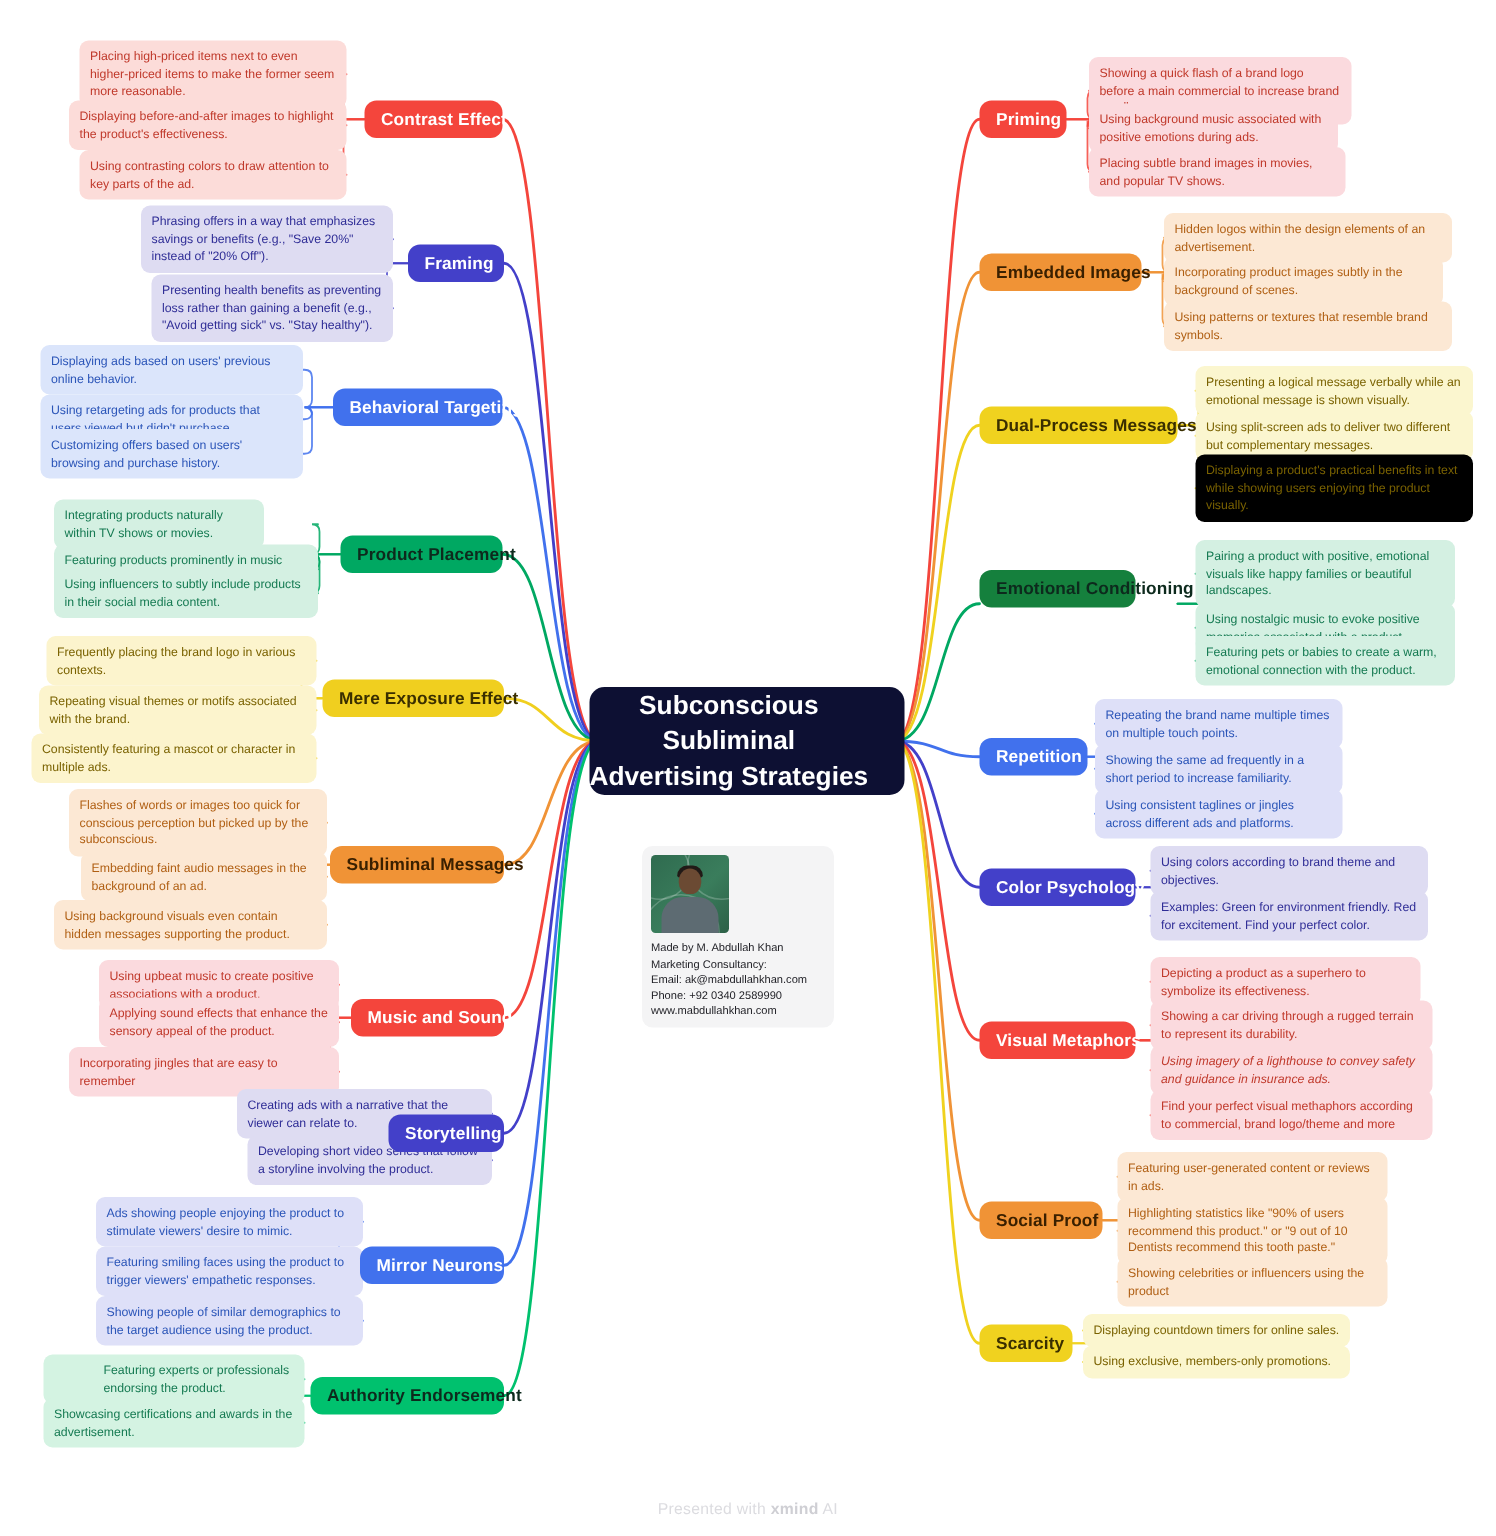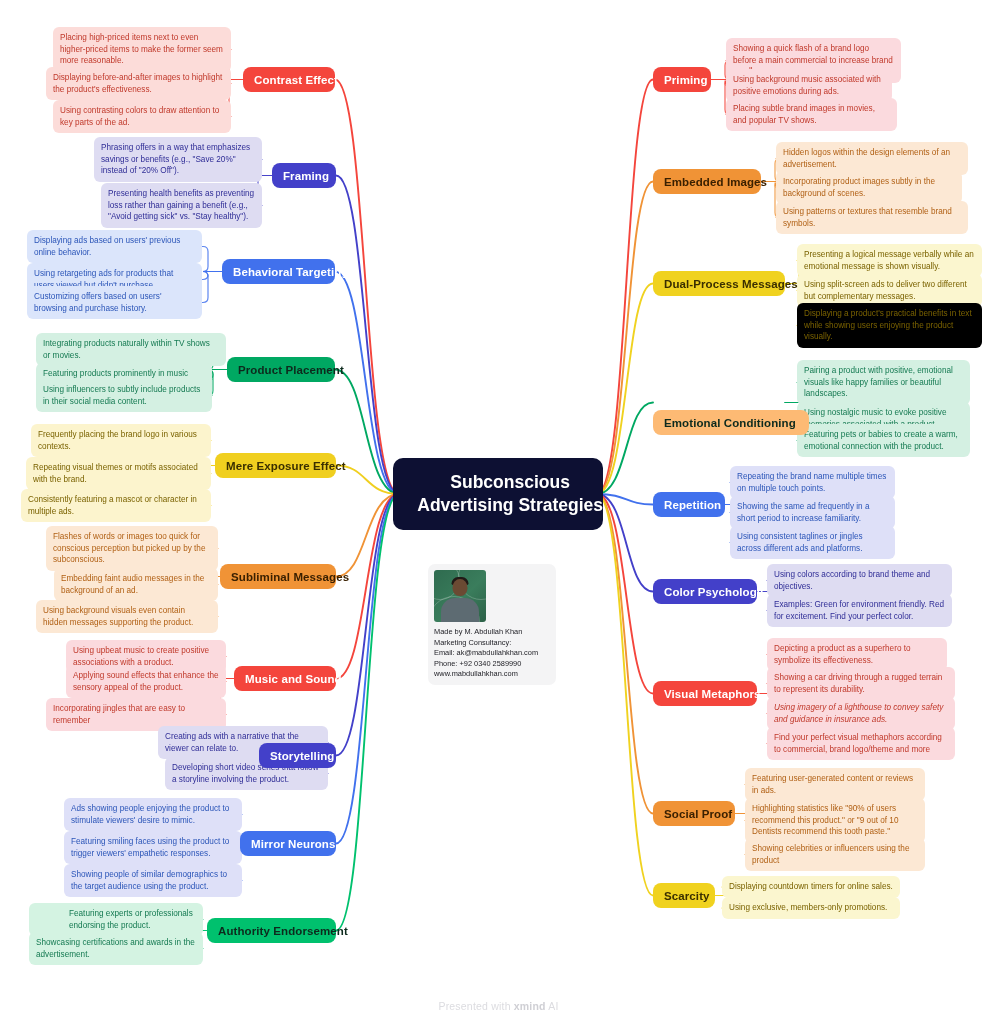--- a/index.html
+++ b/index.html
@@ -34,21 +34,21 @@
     font-size: 8.2px;
     line-height: 1.42;
     padding: 5px 7px;
     z-index: 4;
   }
   .root {
     position: absolute;
     background: #0d1033;
     color: #ffffff;
     border-radius: 10px;
-    display: flex; align-items: center; justify-content: flex-end;
+    display: flex; align-items: center; justify-content: flex-start;
     text-align: center;
     font-weight: bold;
     font-size: 17.5px;
     line-height: 1.32;
     z-index: 10;
     left: 393px; top: 458px; width: 210px; height: 72px;
   }
   .card {
     position: absolute;
     left: 428px; top: 564px; width: 128px; height: 121px;
@@ -161,20 +161,21 @@
       <path d="M 735 813.5 L 754 813.5 Q 749 813.5 749 818.5 L 749 815.5 Q 749 820.5 754 820.5 L 745 820.5" fill="none" stroke="#f09336" stroke-width="1.2" stroke-linecap="round" opacity="0.85"></path>
       <path d="M 735 813.5 L 754 813.5 Q 749 813.5 749 818.5 L 749 849.5 Q 749 854.5 754 854.5 L 745 854.5" fill="none" stroke="#f09336" stroke-width="1.2" stroke-linecap="round" opacity="0.85"></path>
       <path d="M 597 494 C 627.8 494 625 895.5 653 895.5" fill="none" stroke="#f0d21f" stroke-width="1.9" stroke-linecap="round"></path>
       <path d="M 715 895.5 L 734 895.5 Q 729 895.5 729 890.5 L 729 892 Q 729 887 734 887 L 722 887" fill="none" stroke="#f0d21f" stroke-width="1.2" stroke-linecap="round" opacity="0.85"></path>
       <path d="M 715 895.5 L 734 895.5 Q 729 895.5 729 900.5 L 729 903 Q 729 908 734 908 L 722 908" fill="none" stroke="#f0d21f" stroke-width="1.2" stroke-linecap="round" opacity="0.85"></path>
     </svg>
 
   <div class="root">
     <div id="root-title">
         <div>Subconscious</div>
+        <div>Subliminal</div>
         <div>Advertising Strategies</div>
       </div>
   </div>
 
   <div class="card">
     <div class="photo">
       <div class="arc" style="left:-14px;top:-10px;width:40px;height:40px;"></div>
       <div class="arc" style="left:24px;top:-16px;width:46px;height:46px;"></div>
       <div class="arc" style="left:-6px;top:26px;width:52px;height:52px;"></div>
       <div class="hair"></div>
@@ -206,21 +207,21 @@
     <div class="leaf" style="left: 101px; top: 183px; width: 161px; background: rgb(222, 220, 242); color: rgb(47, 45, 150);"><span>Presenting health benefits as preventing loss rather than gaining a benefit (e.g., "Avoid getting sick" vs. "Stay healthy").</span></div>
     <div class="node" style="left: 222px; top: 259px; width: 113px; background: rgb(65, 113, 237); color: rgb(255, 255, 255);">
       <span>Behavioral Targeting</span>
     </div>
     <div class="leaf" style="left: 27px; top: 230px; width: 175px; background: rgb(219, 229, 251); color: rgb(43, 85, 184);"><span>Displaying ads based on users' previous online behavior.</span></div>
     <div class="leaf" style="left: 27px; top: 263px; width: 175px; background: rgb(219, 229, 251); color: rgb(43, 85, 184);"><span>Using retargeting ads for products that users viewed but didn't purchase.</span></div>
     <div class="leaf" style="left: 27px; top: 286px; width: 175px; background: rgb(219, 229, 251); color: rgb(43, 85, 184);"><span>Customizing offers based on users' browsing and purchase history.</span></div>
     <div class="node" style="left: 227px; top: 357px; width: 108px; background: rgb(0, 168, 98); color: rgb(13, 42, 29);">
       <span>Product Placement</span>
     </div>
-    <div class="leaf" style="left: 36px; top: 333px; width: 190px; background: rgb(212, 240, 226); color: rgb(21, 122, 82);"><span>Integrating products naturally within TV shows or movies.</span></div>
+    <div class="leaf" style="left: 36px; top: 333px; width: 140px; background: rgb(212, 240, 226); color: rgb(21, 122, 82);"><span>Integrating products naturally within TV shows or movies.</span></div>
     <div class="leaf" style="left: 36px; top: 363px; width: 176px; background: rgb(212, 240, 226); color: rgb(21, 122, 82);"><span>Featuring products prominently in music videos.</span></div>
     <div class="leaf" style="left: 36px; top: 379px; width: 176px; background: rgb(212, 240, 226); color: rgb(21, 122, 82);"><span>Using influencers to subtly include products in their social media content.</span></div>
     <div class="node" style="left: 215px; top: 453px; width: 121px; background: rgb(240, 207, 31); color: rgb(58, 47, 0);">
       <span>Mere Exposure Effect</span>
     </div>
     <div class="leaf" style="left: 31px; top: 424px; width: 180px; background: rgb(252, 244, 205); color: rgb(122, 98, 0);"><span>Frequently placing the brand logo in various contexts.</span></div>
     <div class="leaf" style="left: 26px; top: 457px; width: 185px; background: rgb(252, 244, 205); color: rgb(122, 98, 0);"><span>Repeating visual themes or motifs associated with the brand.</span></div>
     <div class="leaf" style="left: 21px; top: 489px; width: 190px; background: rgb(252, 244, 205); color: rgb(122, 98, 0);"><span>Consistently featuring a mascot or character in multiple ads.</span></div>
     <div class="node" style="left: 220px; top: 564px; width: 116px; background: rgb(240, 147, 54); color: rgb(58, 32, 0);">
       <span>Subliminal Messages</span>
@@ -261,21 +262,21 @@
     </div>
     <div class="leaf" style="left: 776px; top: 142px; width: 192px; background: rgb(252, 232, 212); color: rgb(176, 95, 19);"><span>Hidden logos within the design elements of an advertisement.</span></div>
     <div class="leaf" style="left: 776px; top: 171px; width: 186px; background: rgb(252, 232, 212); color: rgb(176, 95, 19);"><span>Incorporating product images subtly in the background of scenes.</span></div>
     <div class="leaf" style="left: 776px; top: 201px; width: 192px; background: rgb(252, 232, 212); color: rgb(176, 95, 19);"><span>Using patterns or textures that resemble brand symbols.</span></div>
     <div class="node" style="left: 653px; top: 271px; width: 132px; background: rgb(240, 210, 31); color: rgb(58, 47, 0);">
       <span>Dual-Process Messages</span>
     </div>
     <div class="leaf" style="left: 797px; top: 244px; width: 185px; background: rgb(251, 246, 207); color: rgb(122, 98, 0);"><span>Presenting a logical message verbally while an emotional message is shown visually.</span></div>
     <div class="leaf" style="left: 797px; top: 274px; width: 185px; background: rgb(251, 246, 207); color: rgb(122, 98, 0);"><span>Using split-screen ads to deliver two different but complementary messages.</span></div>
     <div class="leaf" style="left: 797px; top: 303px; width: 185px; background: #000000; color: rgb(122, 98, 0);"><span>Displaying a product's practical benefits in text while showing users enjoying the product visually.</span></div>
-    <div class="node" style="left: 653px; top: 410px; width: 156px; background: #fdba74; color: rgb(13, 42, 29);">
+    <div class="node" style="left: 653px; top: 380px; width: 104px; background: #15803d; color: rgb(13, 42, 29);">
       <span>Emotional Conditioning</span>
     </div>
     <div class="leaf" style="left: 797px; top: 360px; width: 173px; background: rgb(212, 240, 226); color: rgb(21, 122, 82);"><span>Pairing a product with positive, emotional visuals like happy families or beautiful landscapes.</span></div>
     <div class="leaf" style="left: 797px; top: 402px; width: 173px; background: rgb(212, 240, 226); color: rgb(21, 122, 82);"><span>Using nostalgic music to evoke positive memories associated with a product.</span></div>
     <div class="leaf" style="left: 797px; top: 424px; width: 173px; background: rgb(212, 240, 226); color: rgb(21, 122, 82);"><span>Featuring pets or babies to create a warm, emotional connection with the product.</span></div>
     <div class="node" style="left: 653px; top: 492px; width: 72px; background: rgb(65, 113, 237); color: rgb(255, 255, 255);">
       <span>Repetition</span>
     </div>
     <div class="leaf" style="left: 730px; top: 466px; width: 165px; background: rgb(222, 224, 248); color: rgb(43, 85, 184);"><span>Repeating the brand name multiple times on multiple touch points.</span></div>
     <div class="leaf" style="left: 730px; top: 496px; width: 165px; background: rgb(222, 224, 248); color: rgb(43, 85, 184);"><span>Showing the same ad frequently in a short period to increase familiarity.</span></div>

